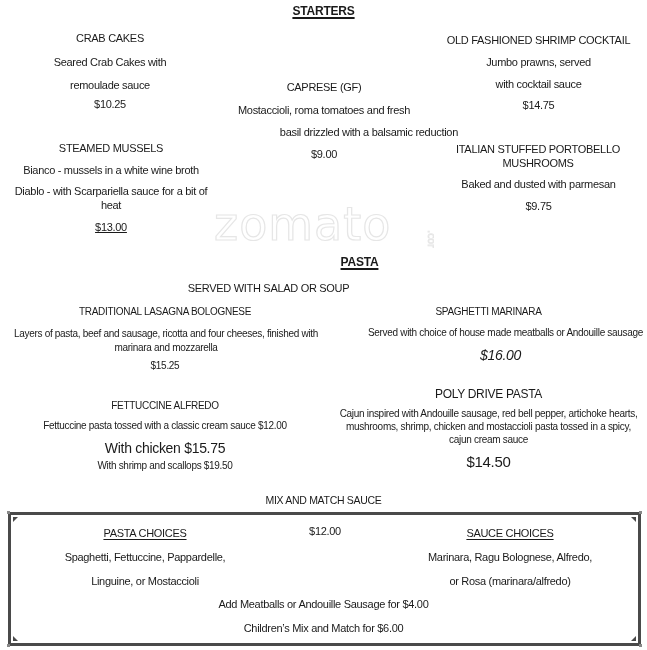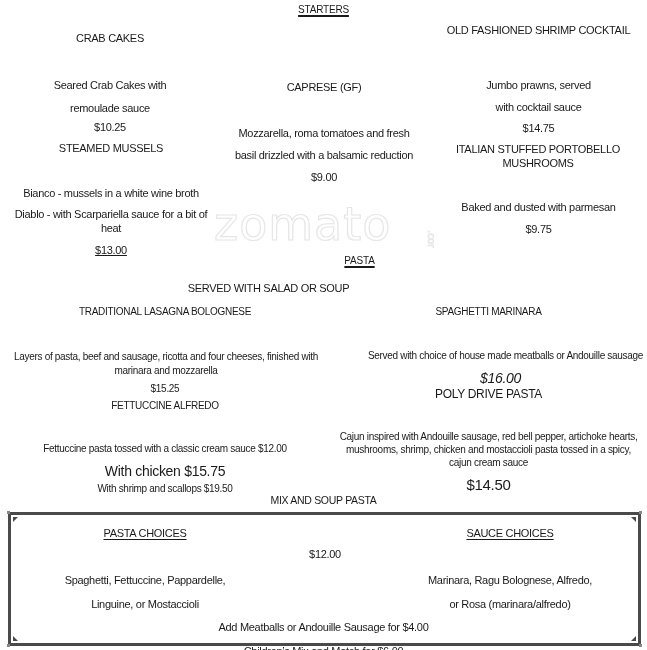--- a/index.html
+++ b/index.html
@@ -4,25 +4,25 @@
 <style>
   html, body { margin: 0; padding: 0; }
   body {
     width: 647px; height: 650px; overflow: hidden; position: relative;
     background: #ffffff; color: #1a1a1a;
     font-family: "Liberation Sans", "DejaVu Sans", sans-serif;
     font-size: 11px; letter-spacing: -0.3px;
   }
   .abs { position: absolute; text-align: center; white-space: nowrap; }
   .title {
-    font-weight: normal; font-size: 10px; text-decoration: underline;
+    font-weight: bold; font-size: 12px; text-decoration: underline;
     text-underline-offset: 2px; text-decoration-thickness: 1.5px; letter-spacing: -0.2px;
   }
   .head { font-size: 11px; }
-  .line { font-size: 11px; margin-top: 23px; }
+  .line { font-size: 11px; }
   .wrap { white-space: normal; line-height: 14px; }
   .under { text-decoration: underline; text-underline-offset: 2px; }
   .watermark {
     position: absolute; left: 214px; top: 200px; width: 220px; height: 48px;
     pointer-events: none;
   }
   .box {
     position: absolute; left: 8px; top: 512px; width: 633px; height: 134px;
     border: 3px solid #4a4a4a; box-sizing: border-box;
   }
@@ -45,27 +45,27 @@
 
 <div>
   <div class="abs head" style="left:0; width:220px; top:32px;">CRAB CAKES</div>
   <div class="abs line" style="left:0; width:220px; top:56px;">Seared Crab Cakes with</div>
   <div class="abs line" style="left:0; width:220px; top:79px;">remoulade sauce</div>
   <div class="abs line" style="left:0; width:220px; top:98px;">$10.25</div>
 </div>
 
 <div>
   <div class="abs head" style="left:200px; width:248px; top:81px;">CAPRESE (GF)</div>
-  <div class="abs line" style="left:200px; width:248px; top:104px;">Mozzarella, roma tomatoes and fresh</div>
-  <div class="abs line" style="left:200px; width:248px; top:126px;">basil drizzled with a balsamic reduction</div>
+  <div class="abs line" style="left:200px; width:248px; top:104px;">Mostaccioli, roma tomatoes and fresh</div>
+  <div class="abs line" style="left:210px; width:248px; top:126px;text-align:right;">basil drizzled with a balsamic reduction</div>
   <div class="abs line" style="left:200px; width:248px; top:148px;">$9.00</div>
 </div>
 
 <div>
-  <div class="abs head" style="left:430px; width:217px; top:24px;">OLD FASHIONED SHRIMP COCKTAIL</div>
+  <div class="abs head" style="left:430px; width:217px; top:34px;">OLD FASHIONED SHRIMP COCKTAIL</div>
   <div class="abs line" style="left:430px; width:217px; top:56px;">Jumbo prawns, served</div>
   <div class="abs line" style="left:430px; width:217px; top:78px;">with cocktail sauce</div>
   <div class="abs line" style="left:430px; width:217px; top:99px;">$14.75</div>
 </div>
 
 <div>
   <div class="abs head" style="left:0; width:222px; top:142px;">STEAMED MUSSELS</div>
   <div class="abs line" style="left:0; width:222px; top:164px;">Bianco -  mussels in a white wine broth</div>
   <div class="abs line wrap" style="left:6px; width:210px; top:184px;">Diablo - with Scarpariella sauce for a bit of heat</div>
   <div class="abs line" style="left:0; width:222px; top:221px;text-decoration:underline;">$13.00</div>
@@ -98,21 +98,21 @@
   <div class="abs line" style="left:0; width:330px; top:440px; font-size:14px;">With chicken $15.75</div>
   <div class="abs line" style="left:0; width:330px; top:460px; font-size:10px;">With shrimp and scallops $19.50</div>
 </div>
 
 <div>
   <div class="abs head" style="left:330px; width:317px; top:387px; font-size:12px;">POLY DRIVE PASTA</div>
   <div class="abs line wrap" style="left:334px; width:309px; top:407px; font-size:10px; line-height:13px;">Cajun inspired with Andouille sausage, red bell pepper, artichoke hearts, mushrooms, shrimp, chicken and mostaccioli pasta tossed in a spicy, cajun cream sauce</div>
   <div class="abs line" style="left:330px; width:317px; top:453px; font-size:15px;">$14.50</div>
 </div>
 
-<div class="abs head" style="left:0; width:647px; top:494px; font-size:10.5px;">MIX AND SOUP PASTA</div>
+<div class="abs head" style="left:0; width:647px; top:494px; font-size:10.5px;">MIX AND MATCH SAUCE</div>
 
 <div class="box">
   <span class="corner c-tl"></span>
   <span class="corner c-tr"></span>
   <span class="corner c-bl"></span>
   <span class="corner c-br"></span>
 </div>
 <span class="dot" style="left:7px; top:511px;"></span>
 <span class="dot" style="left:639px; top:511px;"></span>
 <span class="dot" style="left:7px; top:644px;"></span>

